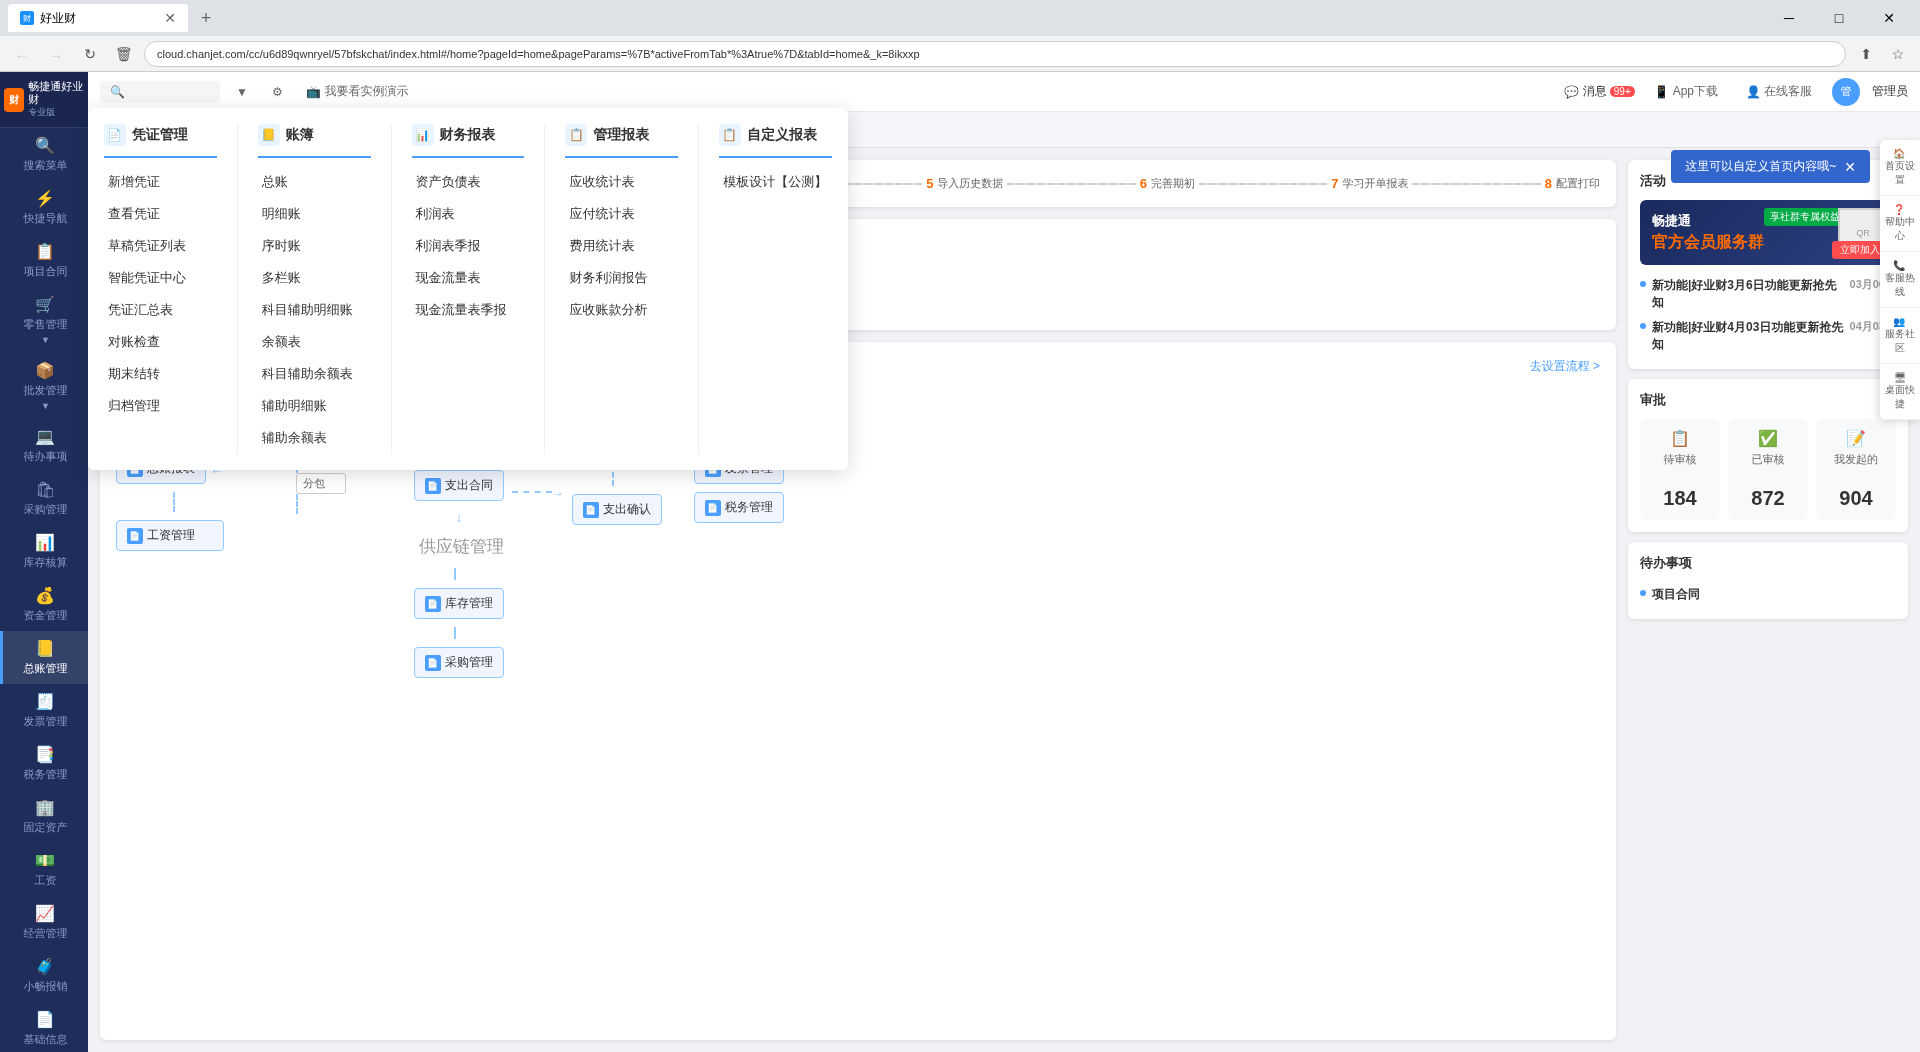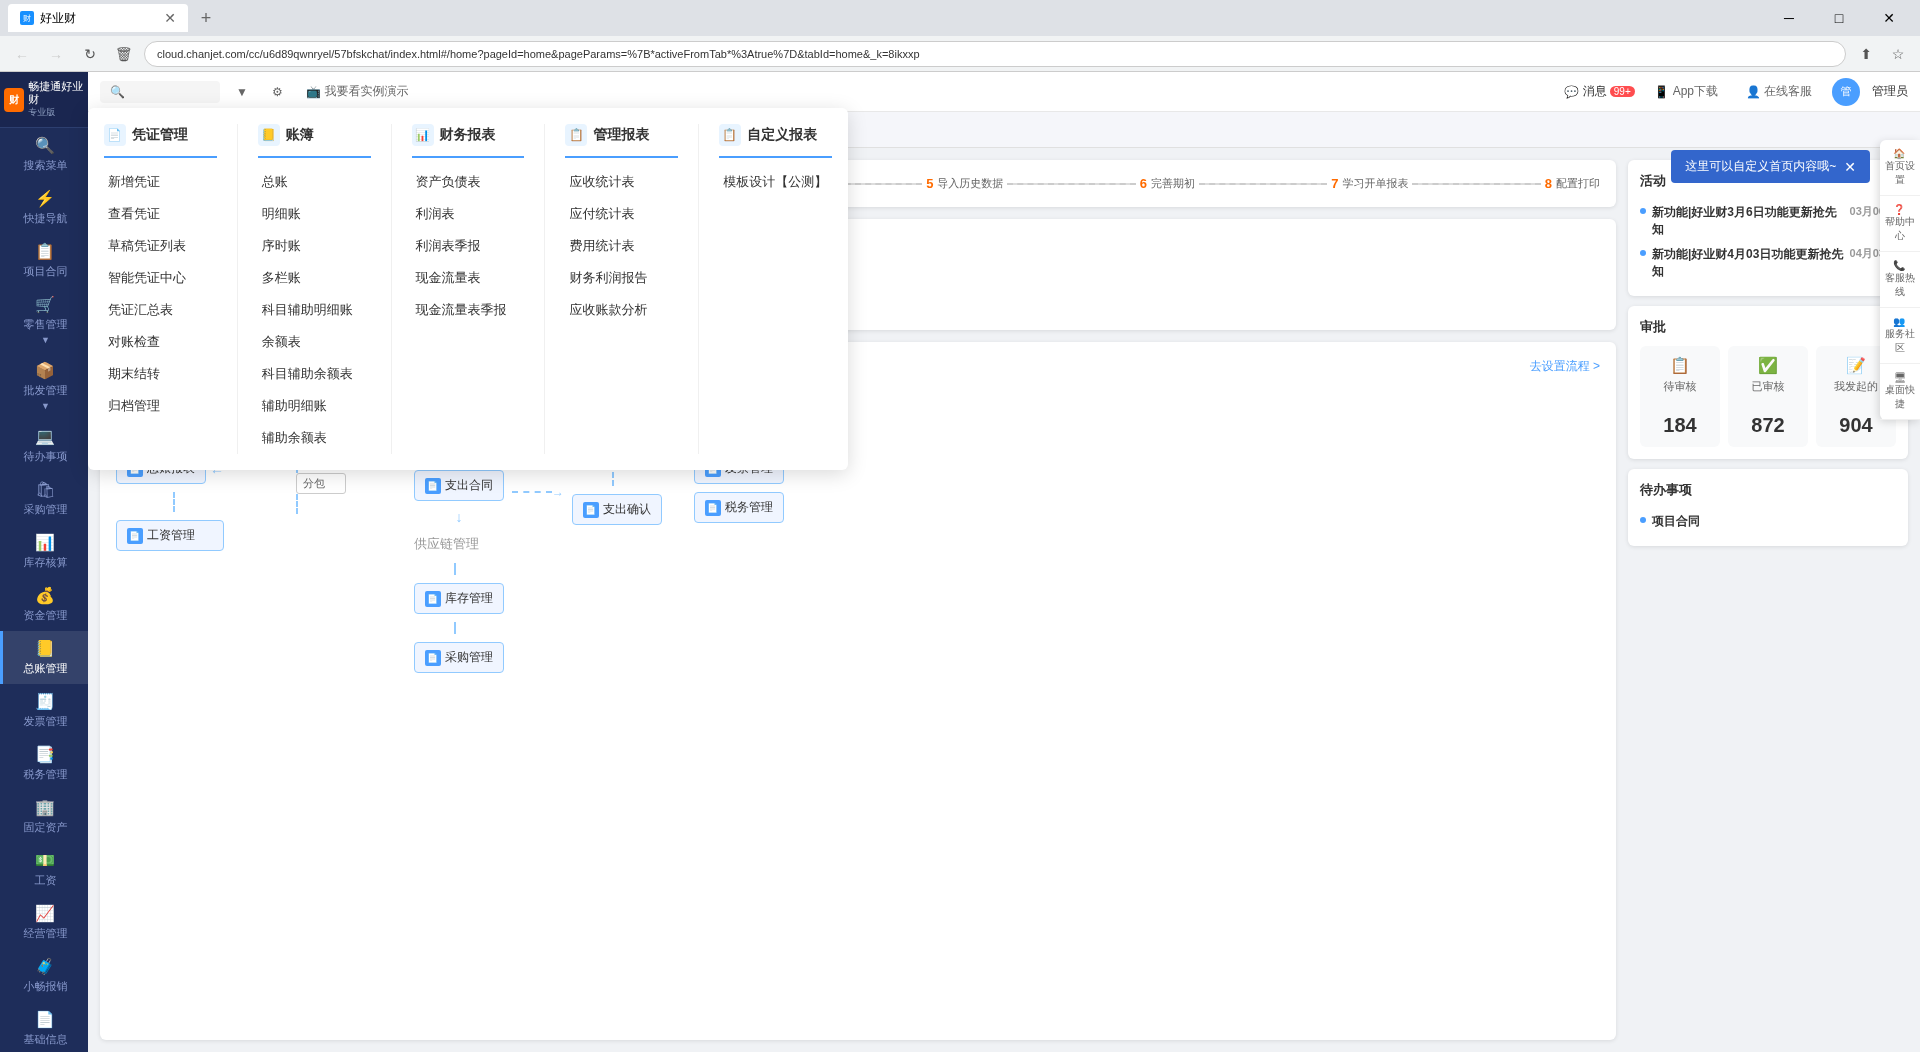--- a/index.html
+++ b/index.html
@@ -661,21 +661,21 @@
                 <div class="diagram-box">
                   <div class="diagram-box-icon">📄</div>
                   <span>收入合同</span>
                 </div>
                 <div style="margin-left:40px;border-left:2px dashed #91caff;height:12px"></div>
                 <div class="diagram-box">
                   <div class="diagram-box-icon">📄</div>
                   <span>支出合同</span>
                 </div>
                 <div style="display:flex;align-items:center;justify-content:center;font-size:14px;color:#91caff">↓</div>
-                <div style="font-size:13px;color:#999;text-align:left;padding:2px 0">供应链管理</div>
+                <div style="font-size:17px;color:#999;text-align:right;padding:2px 0">供应链管理</div>
                 <div style="margin-left:40px;border-left:2px dashed #91caff;height:12px"></div>
                 <div class="diagram-box">
                   <div class="diagram-box-icon">📄</div>
                   <span>库存管理</span>
                 </div>
                 <div style="margin-left:40px;border-left:2px dashed #91caff;height:12px"></div>
                 <div class="diagram-box">
                   <div class="diagram-box-icon">📄</div>
                   <span>采购管理</span>
                 </div>
@@ -728,20 +728,28 @@
                 </div>
               </div>
             </div>
           </div>
         </div>
 
         <div class="right-panel">
 
           <div class="right-panel-section">
             <div class="section-title">活动</div>
+            <div class="activity-banner">
+              <div style="font-size:13px;font-weight:bold;color:#fff;margin-bottom:2px">畅捷通</div>
+              <div style="font-size:16px;font-weight:900;color:#ff6b00">官方会员服务群</div>
+              <div style="position:absolute;top:8px;right:50px;background:#00aa44;color:white;padding:2px 6px;border-radius:3px;font-size:10px">享社群专属权益</div>
+
+              <div style="position:absolute;right:8px;top:8px;width:50px;height:50px;background:#eee;border:2px solid #ccc;display:flex;align-items:center;justify-content:center;font-size:9px;color:#999">QR</div>
+              <div style="position:absolute;bottom:6px;right:8px;background:#ff4d4f;color:white;padding:2px 8px;border-radius:3px;font-size:10px">立即加入</div>
+            </div>
             <div class="news-item">
               <div class="news-dot"></div>
               <span>新功能|好业财3月6日功能更新抢先知</span>
               <span class="news-date">03月06日</span>
             </div>
             <div class="news-item">
               <div class="news-dot"></div>
               <span>新功能|好业财4月03日功能更新抢先知</span>
               <span class="news-date">04月03日</span>
             </div>

